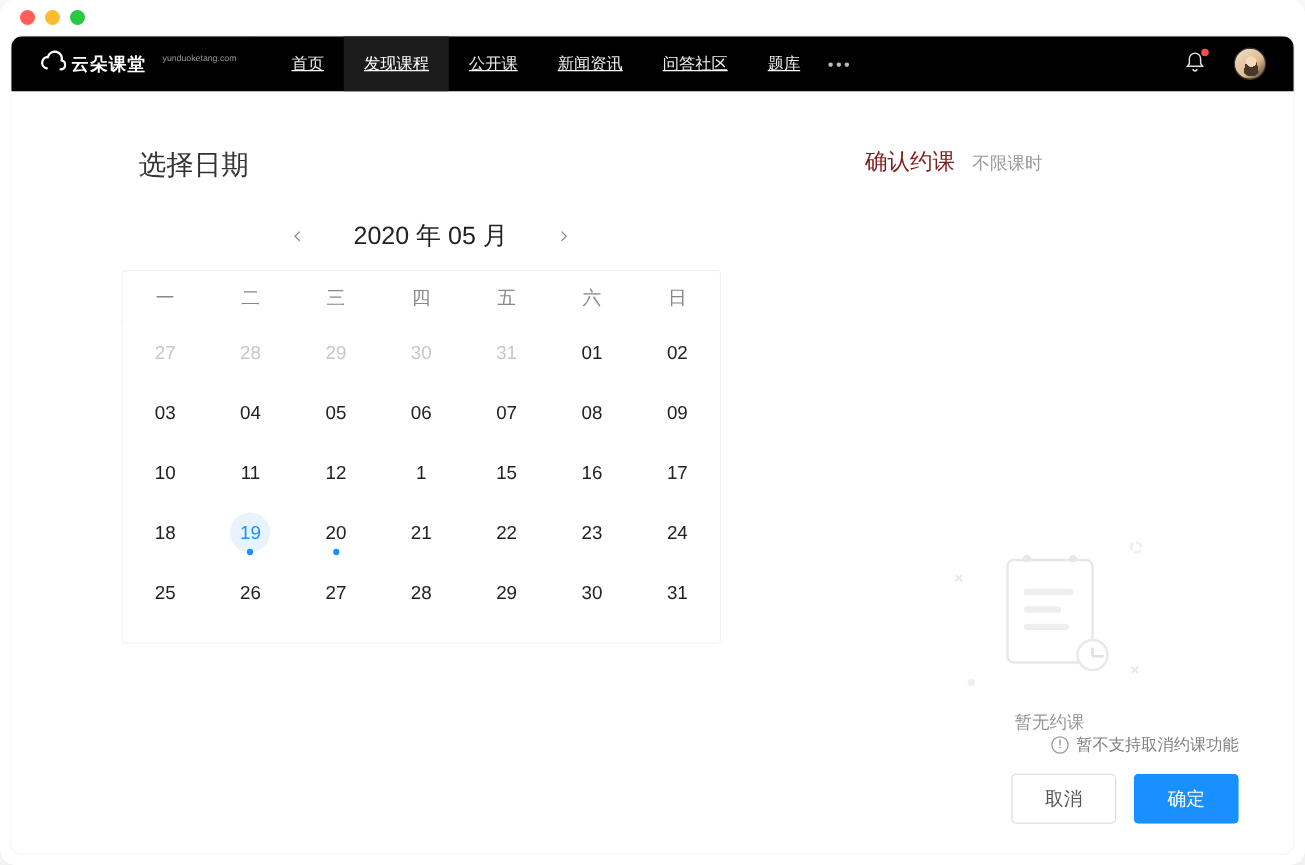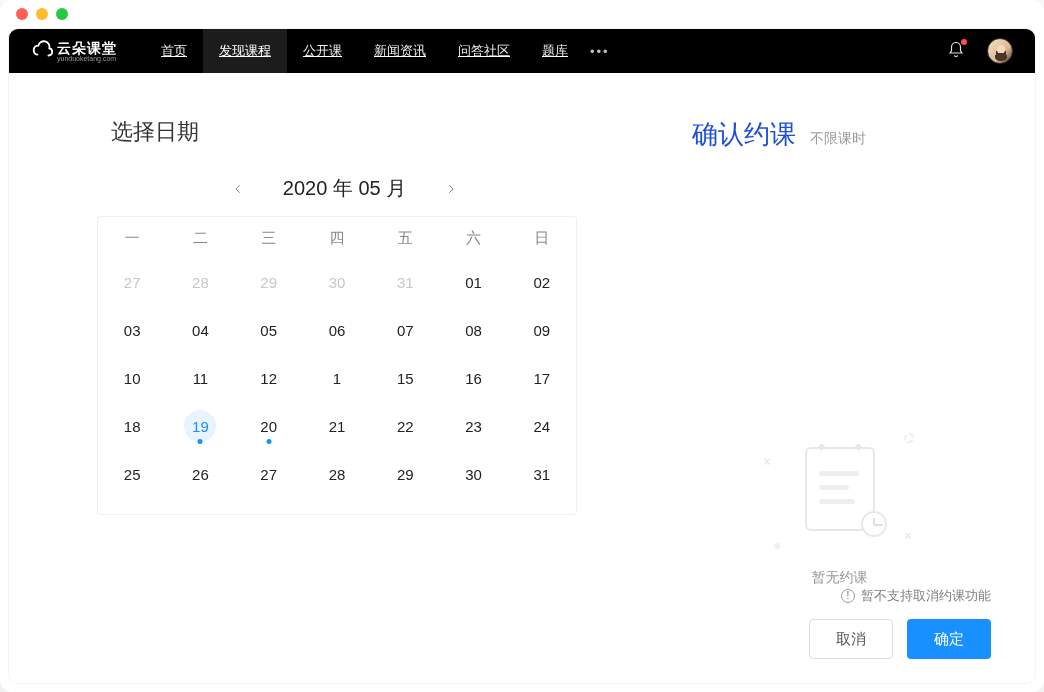--- a/index.html
+++ b/index.html
@@ -58,21 +58,21 @@
       gap: 4px;
       margin-right: 28px;
     }
     .logo-mark {
       width: 22px; height: 22px;
       position: relative;
     }
     .logo-cloud {
       position:absolute; inset:0;
     }
-    .logo-text { display:flex; flex-direction:column; line-height:1; }
+    .logo-text { display:flex; flex-direction:row; line-height:1;gap:13px; }
     .logo-cn { font-size: 14px; font-weight:600; letter-spacing:1px; }
     .logo-en { font-size: 7px; color:#999; }
 
     .nav-items { display:flex; align-items:center; height:100%;text-decoration:underline; }
     .nav-item {
       padding: 0 16px;
       height: 100%;
       display:flex;
       align-items:center;
       cursor:pointer;
@@ -209,21 +209,21 @@
       display:flex;
       flex-direction:column;
     }
     .right-header {
       display:flex;
       align-items:baseline;
       gap:14px;
       margin-bottom: 24px;
       padding-left: 4px;
     }
-    .right-title { font-size:26px; color:#1d4ed8; }
+    .right-title { font-size:18px; color:#7f1d1d; }
     .right-sub { font-size:14px; color:#999; }
 
     .empty {
       flex:1;
       display:flex;
       flex-direction:column;
       align-items:center;
       justify-content:flex-end;
       gap:20px;
       color:#969696;

